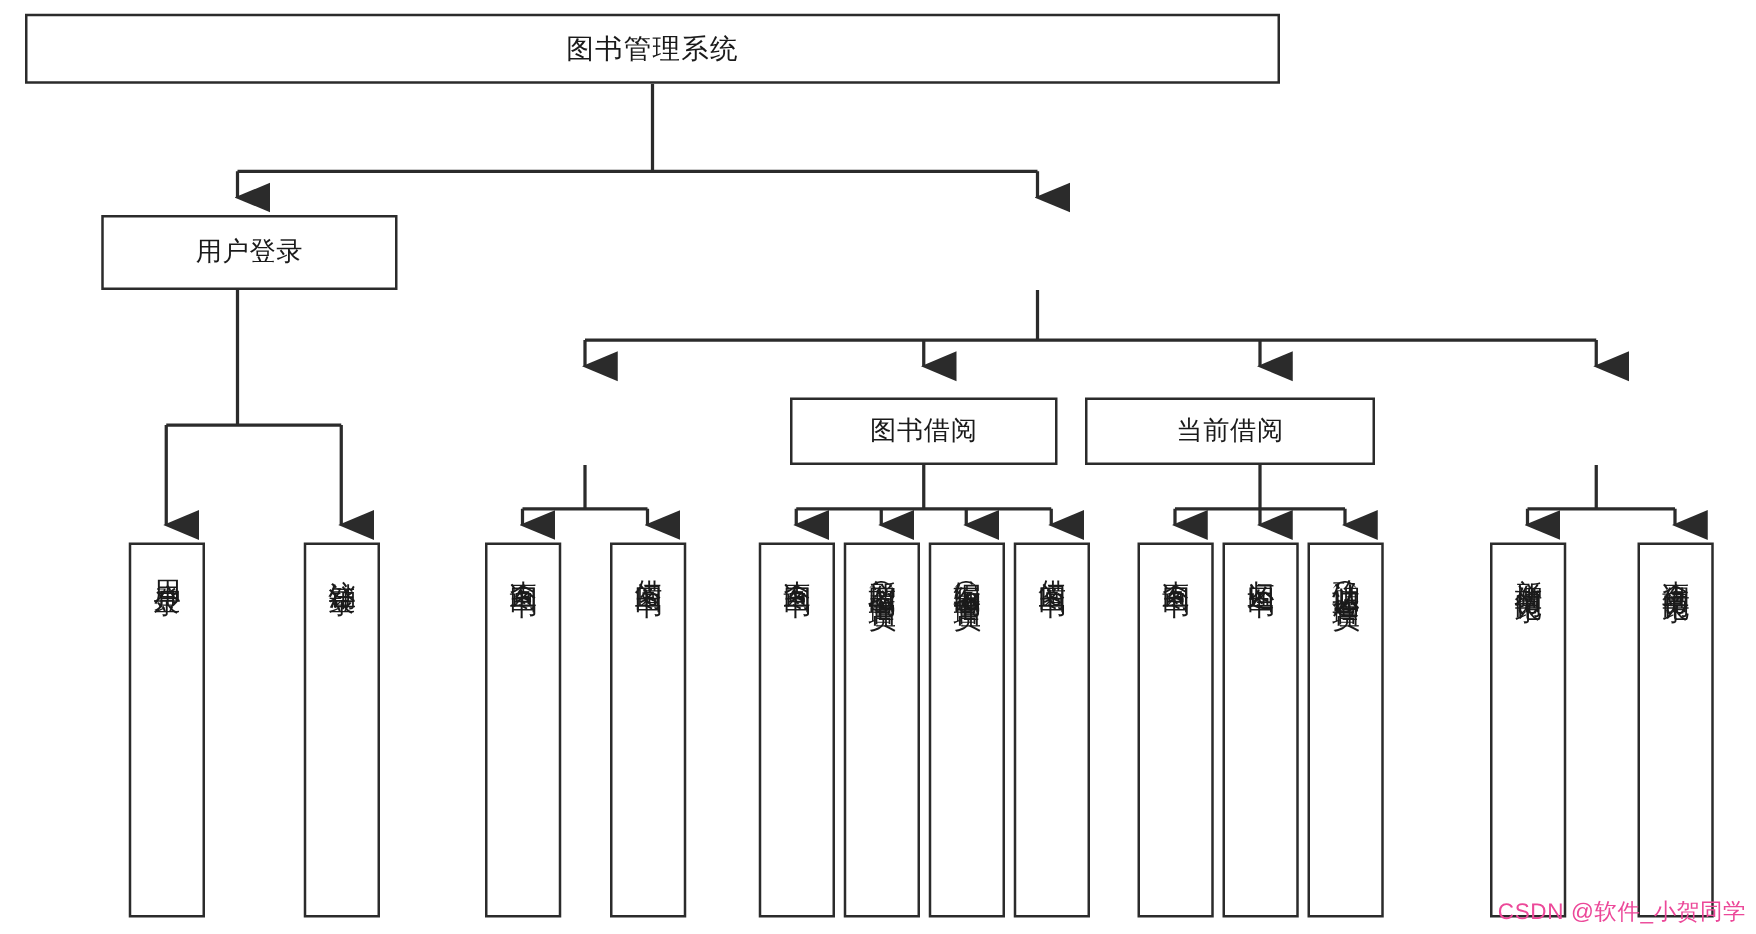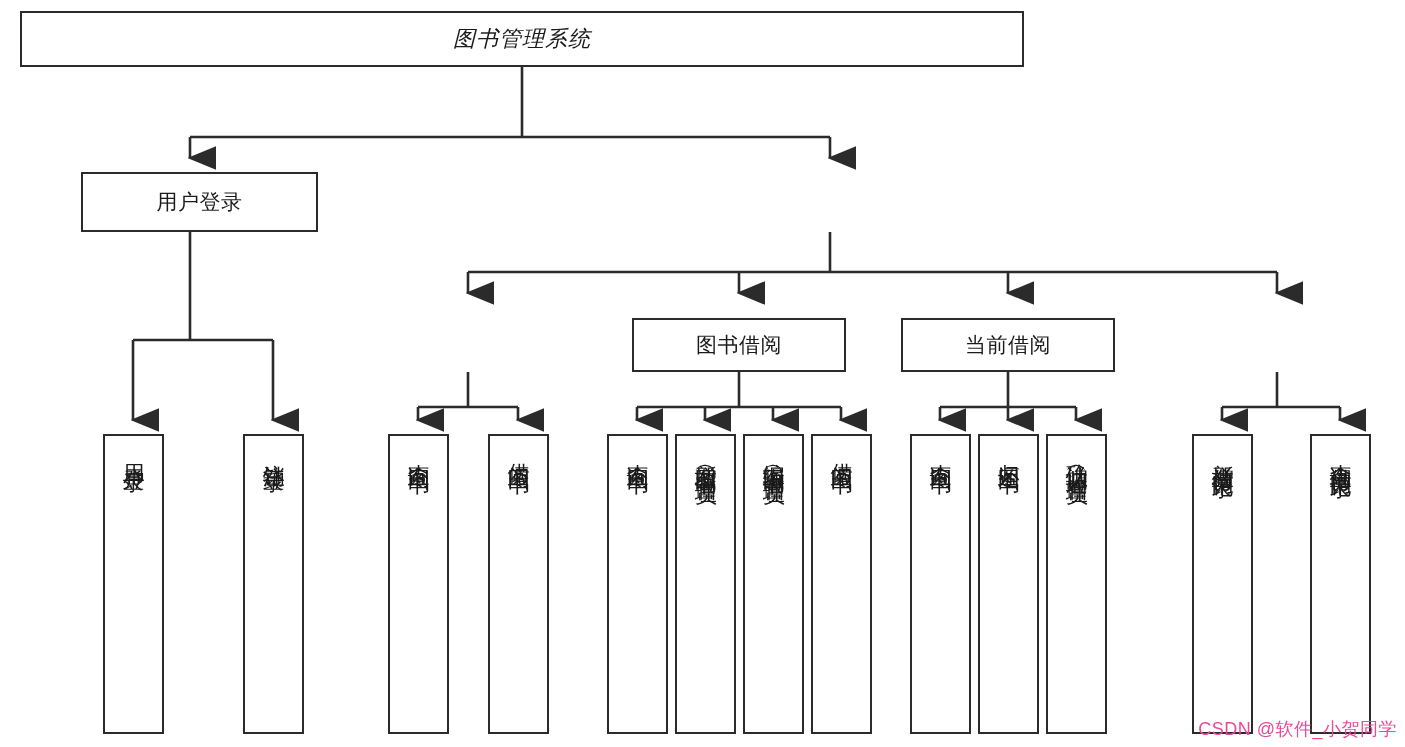--- a/index.html
+++ b/index.html
@@ -125,32 +125,32 @@
       <path d="M 1008 407 L 1008 420" marker-end="url(#arrow)"></path>
       <path d="M 1076 407 L 1076 420" marker-end="url(#arrow)"></path>
 
       <path d="M 1277 372 L 1277 407"></path>
       <path d="M 1222 407 L 1340 407"></path>
       <path d="M 1222 407 L 1222 420" marker-end="url(#arrow)"></path>
       <path d="M 1340 407 L 1340 420" marker-end="url(#arrow)"></path>
     </g>
   </svg>
 
-  <div class="node root horizontal" style="left:20px; top:11px; width:1004px; height:56px;font-style:italic;">
+  <div class="node root horizontal" style="left:20px; top:11px; width:1004px; height:56px;">
     <span class="node-label">图书管理系统</span>
   </div>
 
   <div class="node horizontal" style="left:81px; top:172px; width:237px; height:60px;">
     <span class="node-label">用户登录</span>
   </div>
 
   <div class="node horizontal" style="left:632px; top:318px; width:214px; height:54px;">
     <span class="node-label">图书借阅</span>
   </div>
-  <div class="node horizontal" style="left:901px; top:318px; width:214px; height:54px;">
+  <div class="node horizontal" style="left:868px; top:318px; width:232px; height:54px;">
     <span class="node-label">当前借阅</span>
   </div>
 
   <div class="node vertical" style="left:103px; top:434px; width:61px; height:300px;">
     <span class="node-label">用户登录</span>
   </div>
   <div class="node vertical" style="left:243px; top:434px; width:61px; height:300px;">
     <span class="node-label">注销登录</span>
   </div>
 

